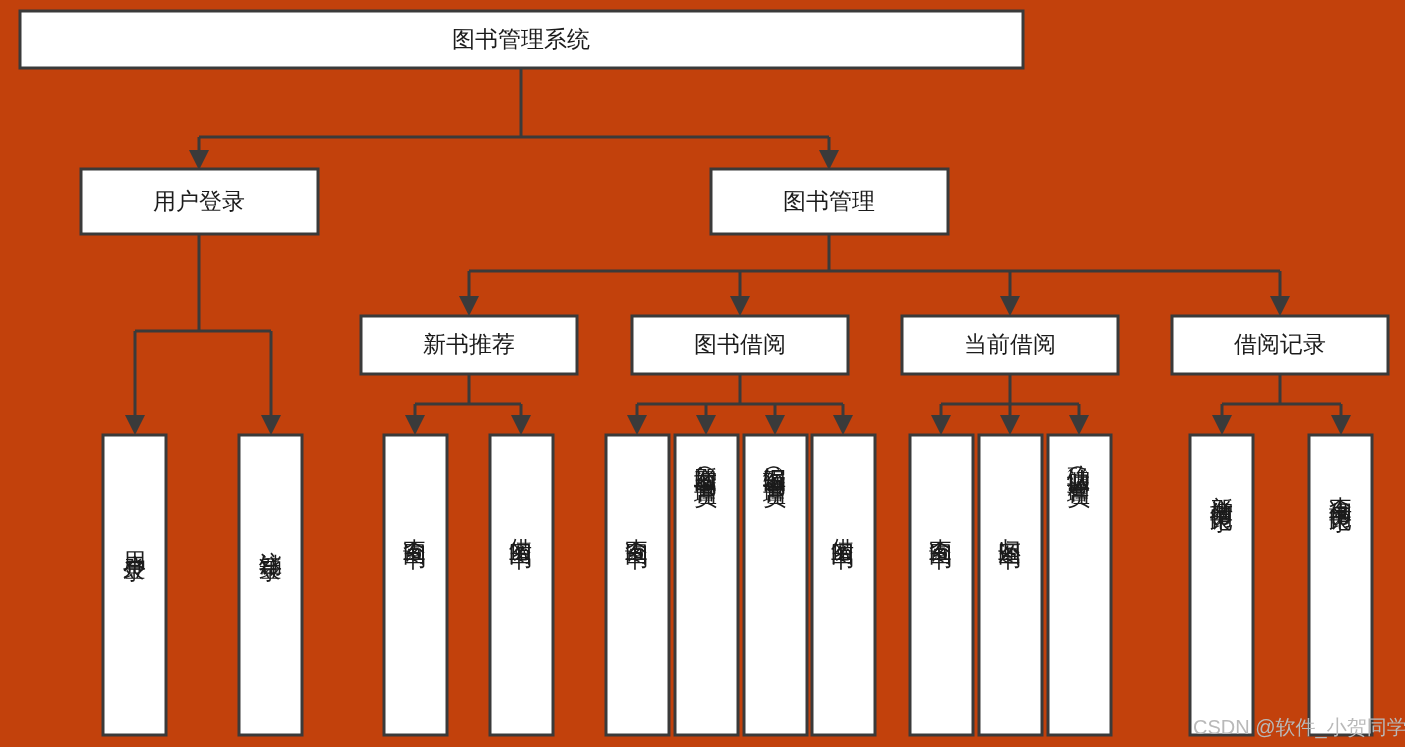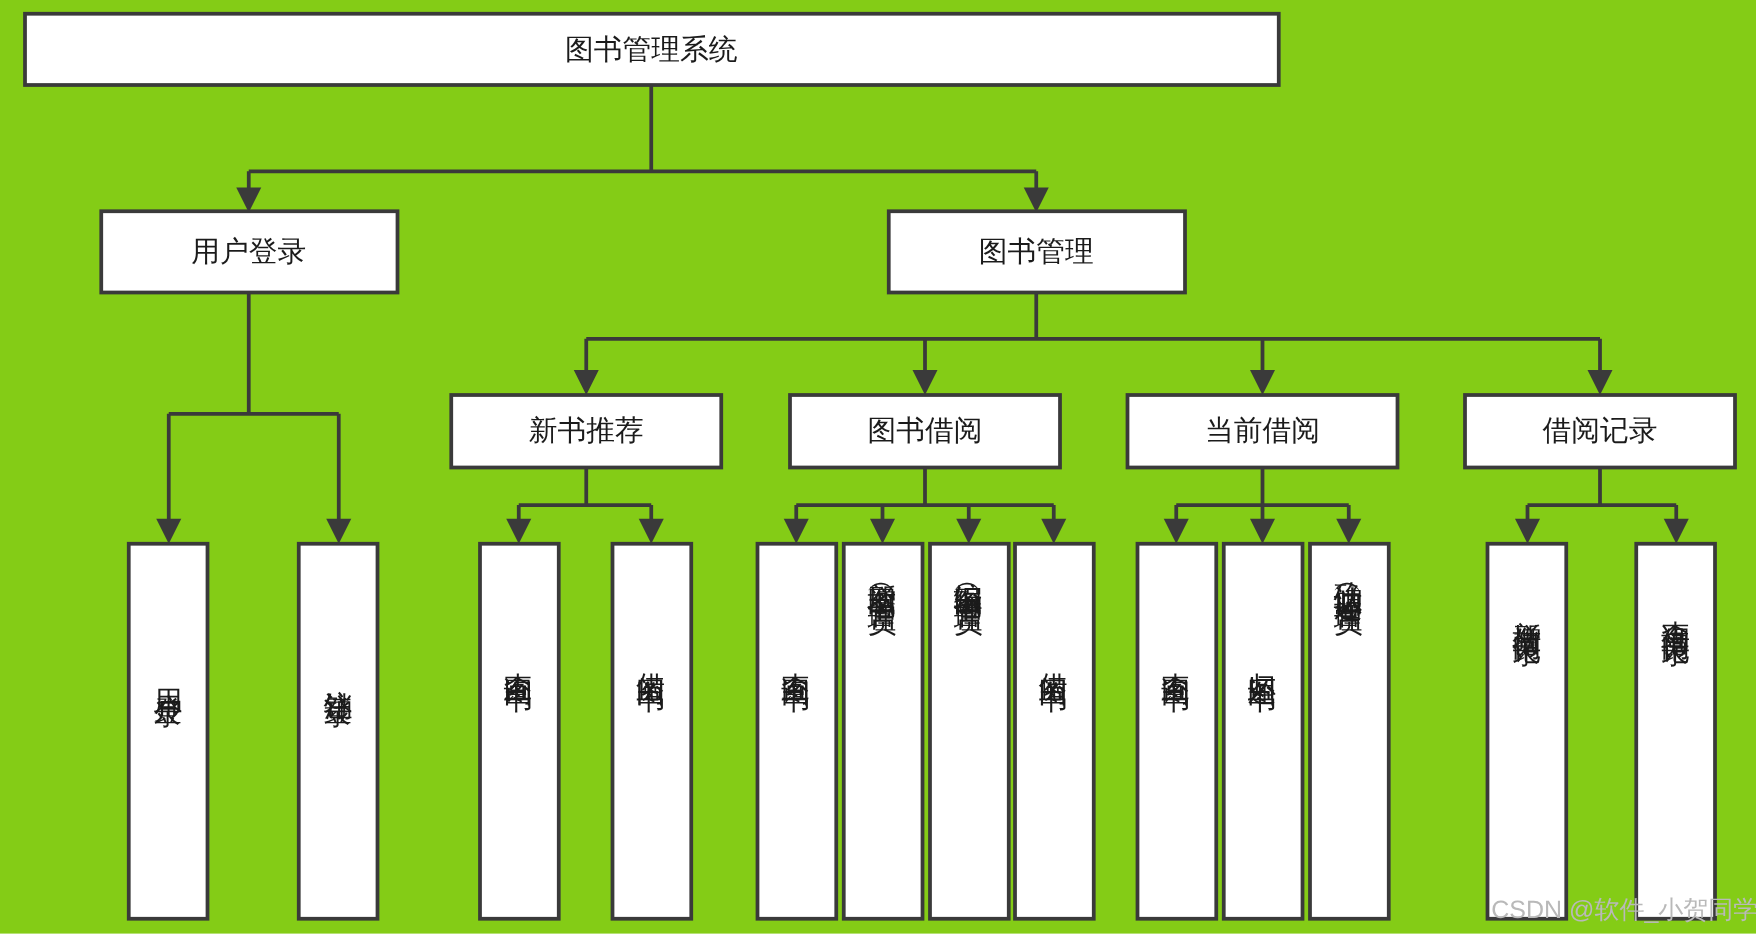--- a/index.html
+++ b/index.html
@@ -11,21 +11,21 @@
   body {
     width: 1405px;
     height: 747px;
     font-family: "Liberation Sans", "DejaVu Sans", sans-serif;
     overflow: hidden;
   }
   #diagram-root {
     position: relative;
     width: 1405px;
     height: 747px;
-    background: #84cc16;
+    background: #c2410c;
   }
   svg#tree-svg {
     position: absolute;
     left: 0;
     top: 0;
     width: 1405px;
     height: 747px;
     display: block;
   }
   .node-box {

